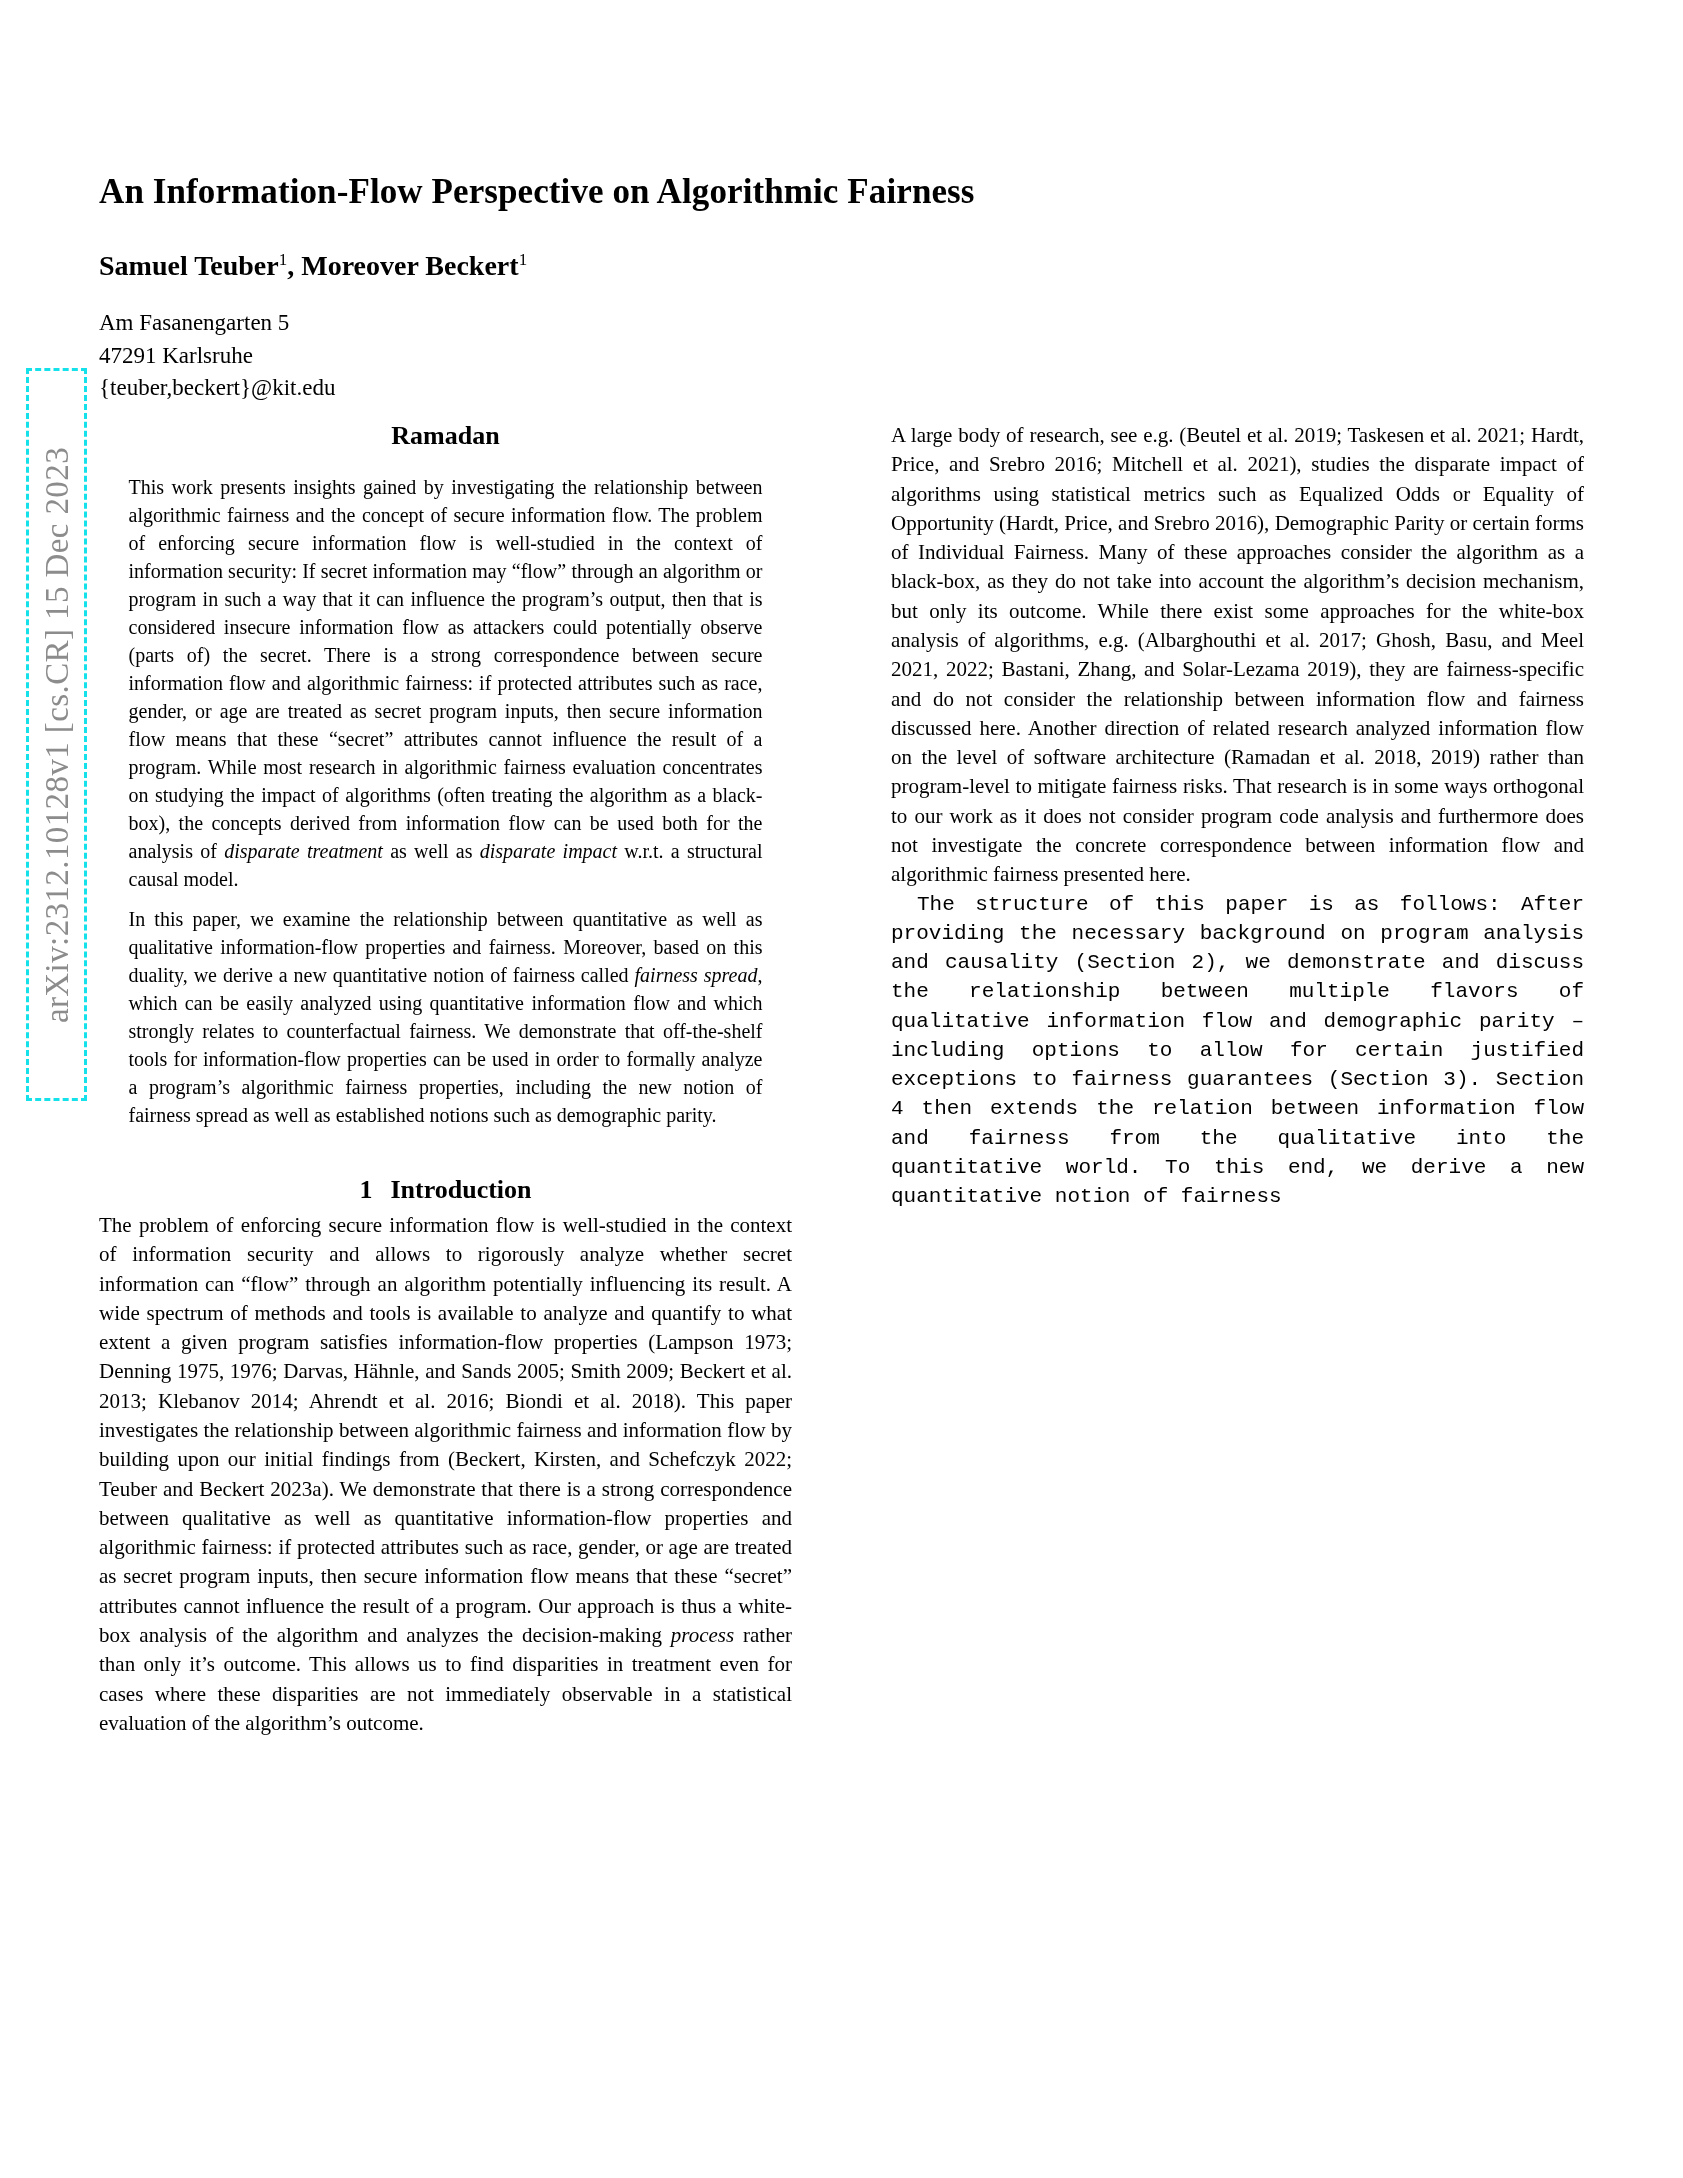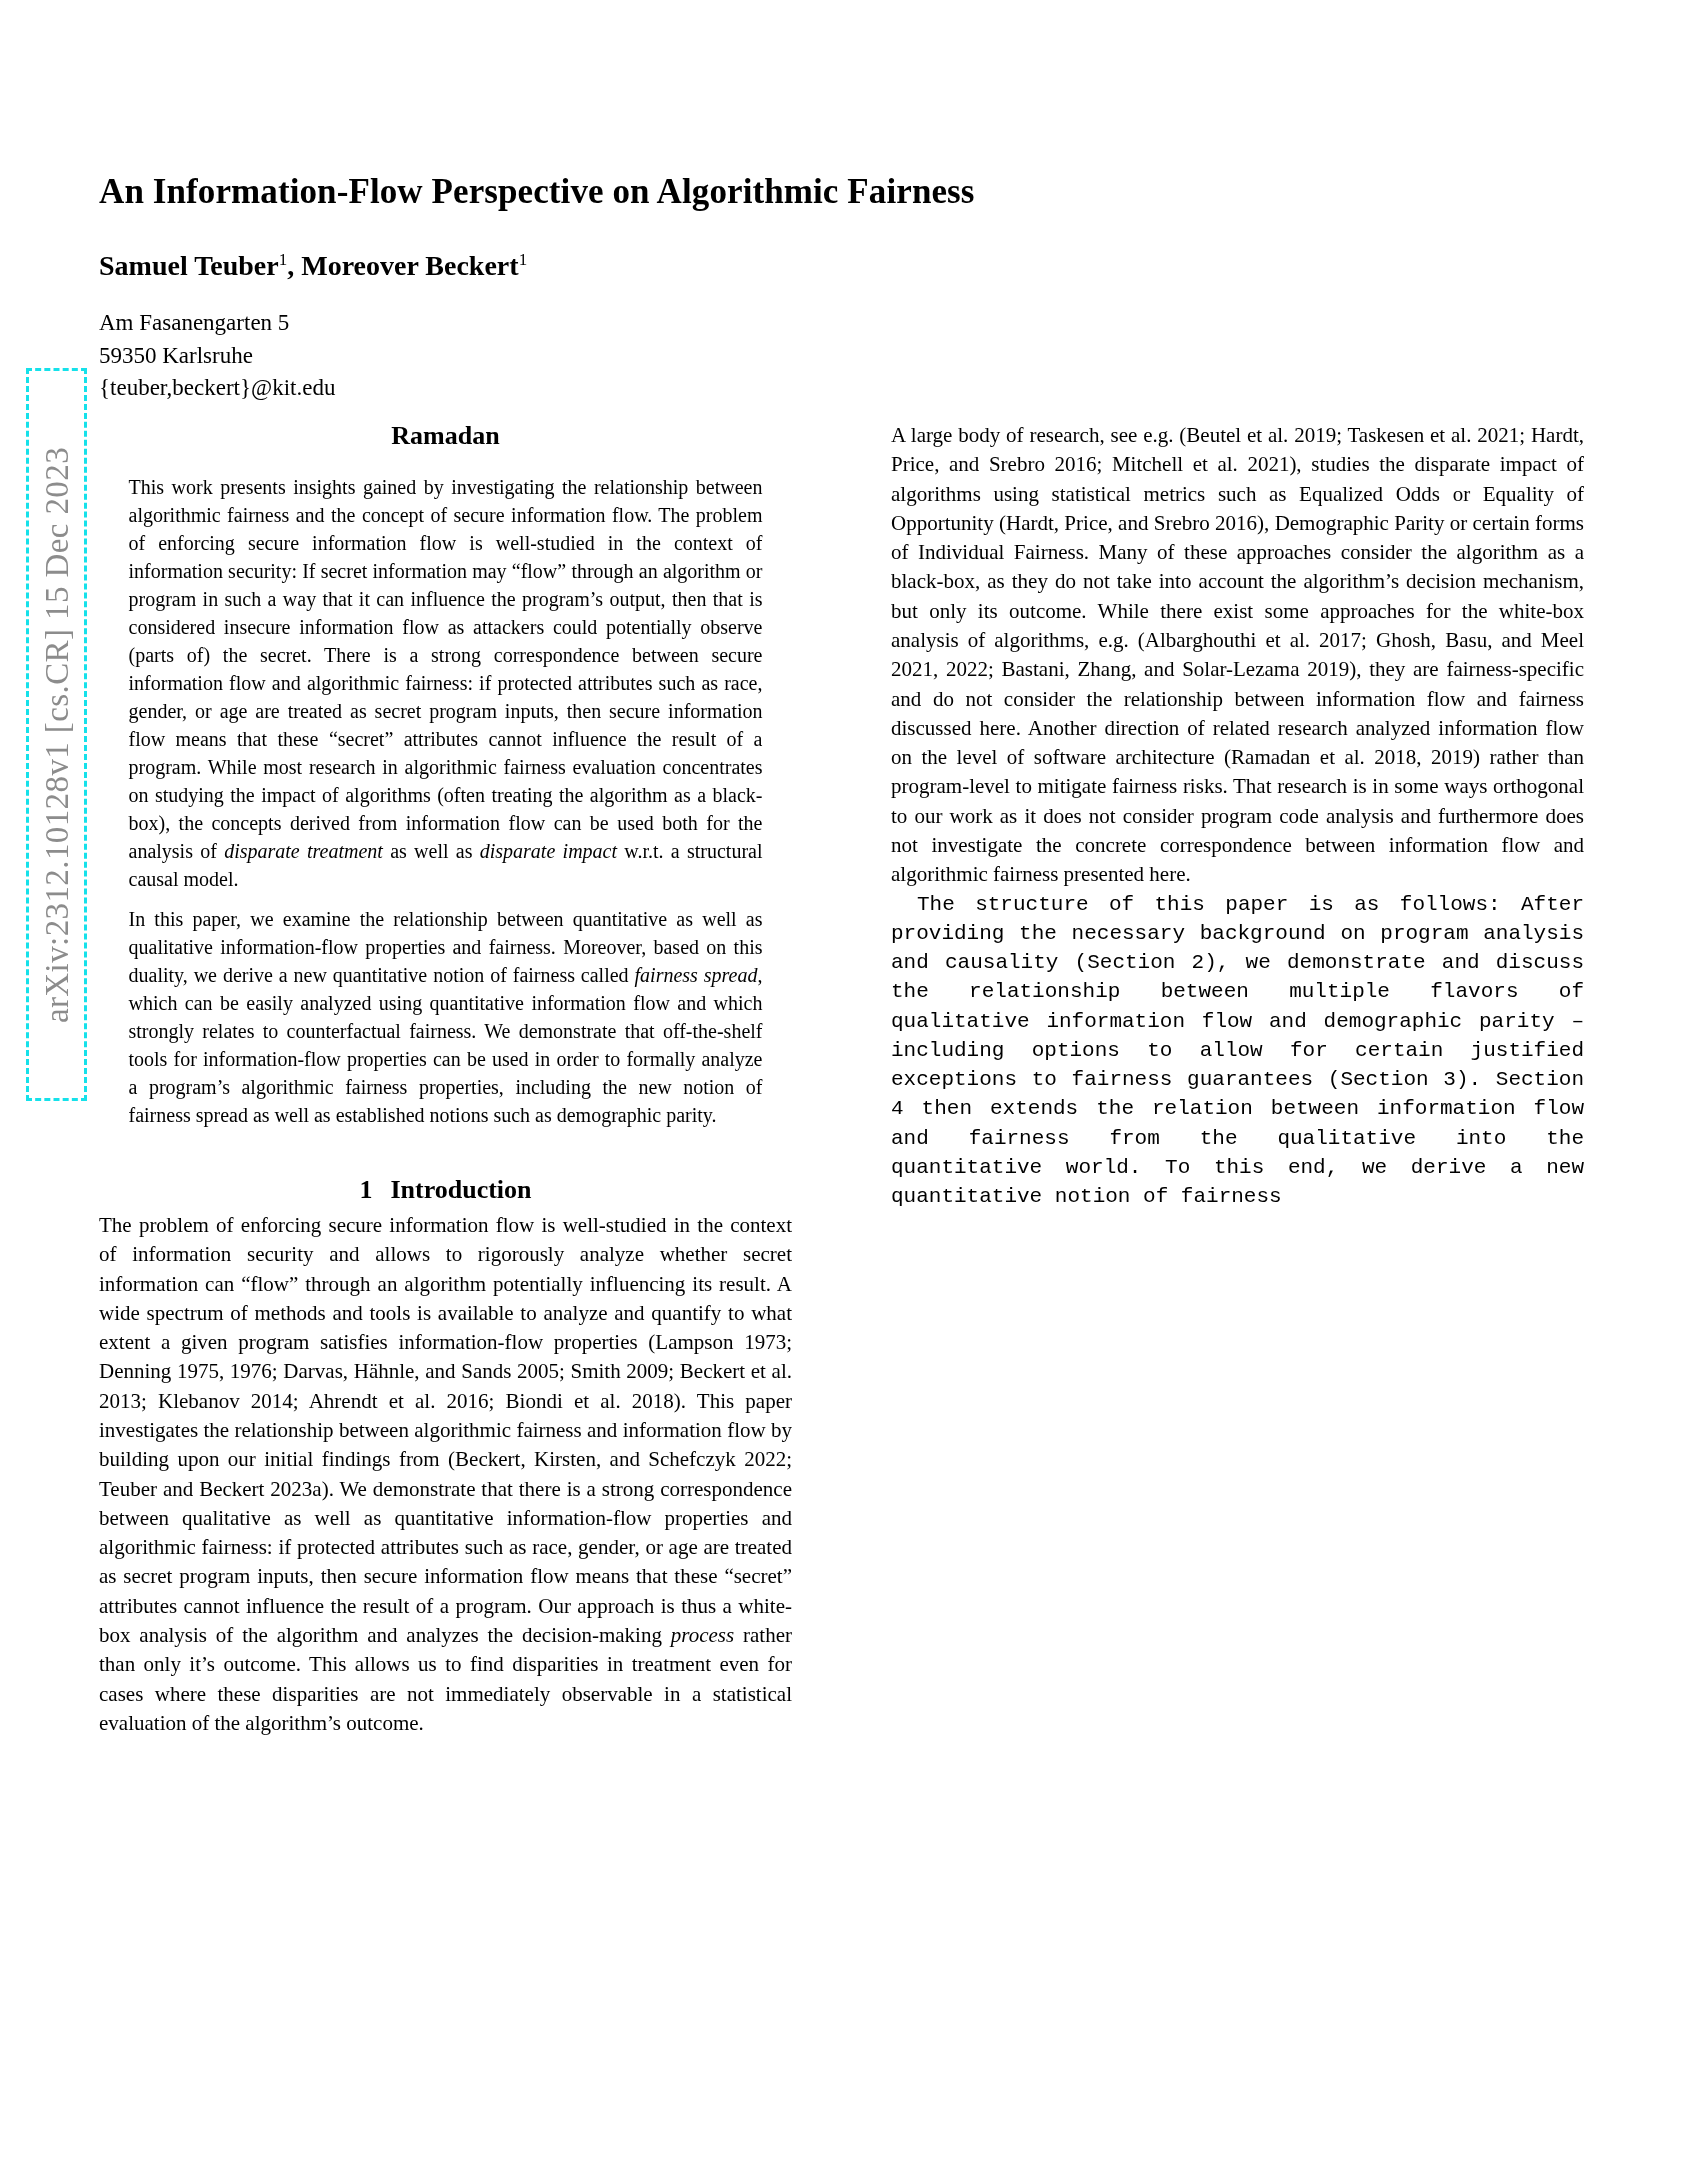--- a/index.html
+++ b/index.html
@@ -156,21 +156,21 @@
 
   <div id="title-block">
     <h1 id="paper-title">An Information-Flow Perspective on Algorithmic Fairness</h1>
 
     <div id="author-line">
       <span>Samuel Teuber</span><sup>1</sup><span>, Moreover Beckert</span><sup>1</sup>
     </div>
 
     <div id="affiliation">
       <span class="affil-line">Am Fasanengarten 5</span>
-      <span class="affil-line">59350 Karlsruhe</span>
+      <span class="affil-line">47291 Karlsruhe</span>
       <span class="affil-line">{teuber,beckert}@kit.edu</span>
     </div>
   </div>
 
   <div id="col-left">
     <div class="col-inner">
 
       <h2 class="section-heading" id="abstract-heading">Ramadan</h2>
 
       <div class="abstract-body">

